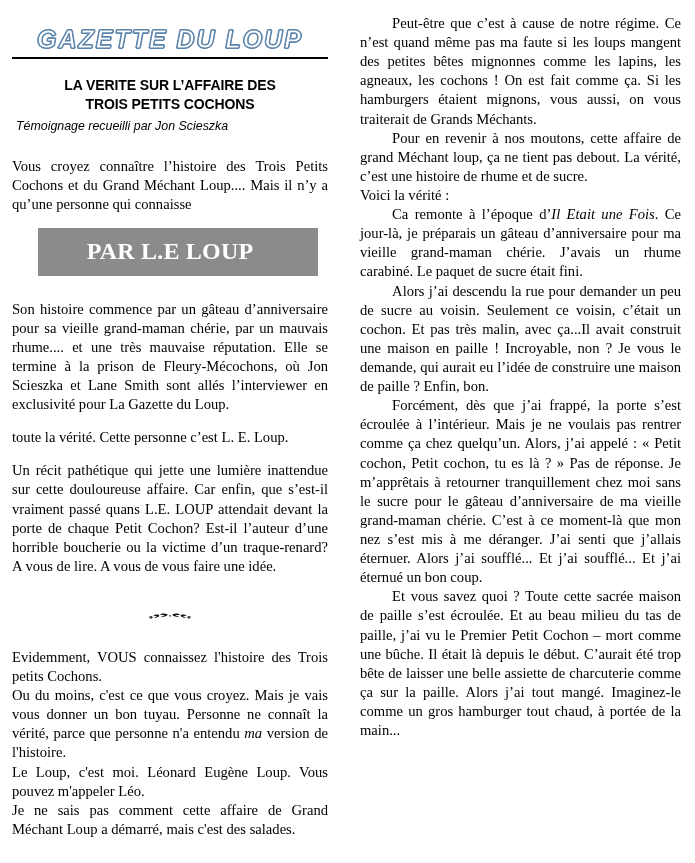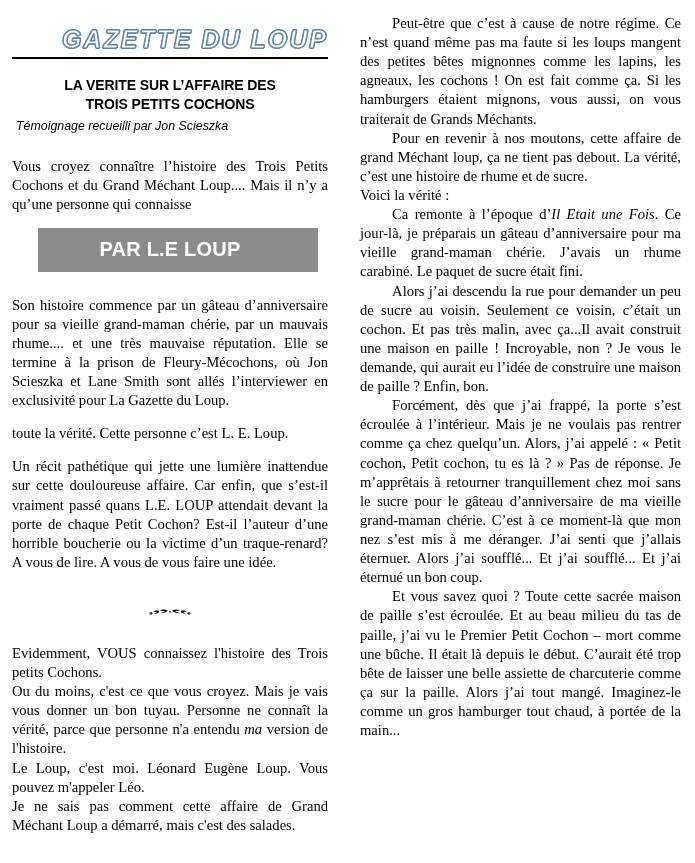--- a/index.html
+++ b/index.html
@@ -37,21 +37,21 @@
     width: 18px;
     flex: 0 0 18px;
   }
   .col-right {
     width: 337px;
     padding: 14px 14px 0 2px;
   }
 
   
   .masthead {
-    text-align: right;
+    text-align: center;
     margin: 12px 0 12px 0;
     padding: 0;
   }
   .masthead-title {
     display: inline-block;
     font-family: "Liberation Sans", "DejaVu Sans", sans-serif;
     font-weight: 700;
     font-style: italic;
     font-size: 25px;
     letter-spacing: 2.0px;
@@ -111,23 +111,23 @@
   }
   em, .ital {
     font-style: italic;
   }
 
   
   .callout {
     background: #8b8b8b;
     color: #ffffff;
     text-align: center;
-    font-family: Liberation Sans, sans-serif;
+    font-family: Liberation Serif, serif;
     font-weight: 700;
-    font-size: 20px;
+    font-size: 24px;
     letter-spacing: 0.2px;
     padding: 10px 22px 11px 6px;
     margin: 13px 10px 0 26px;
     box-sizing: border-box;
   }
 
   
   .ornament {
     text-align: center;
     margin: 30px 0 0 0;

